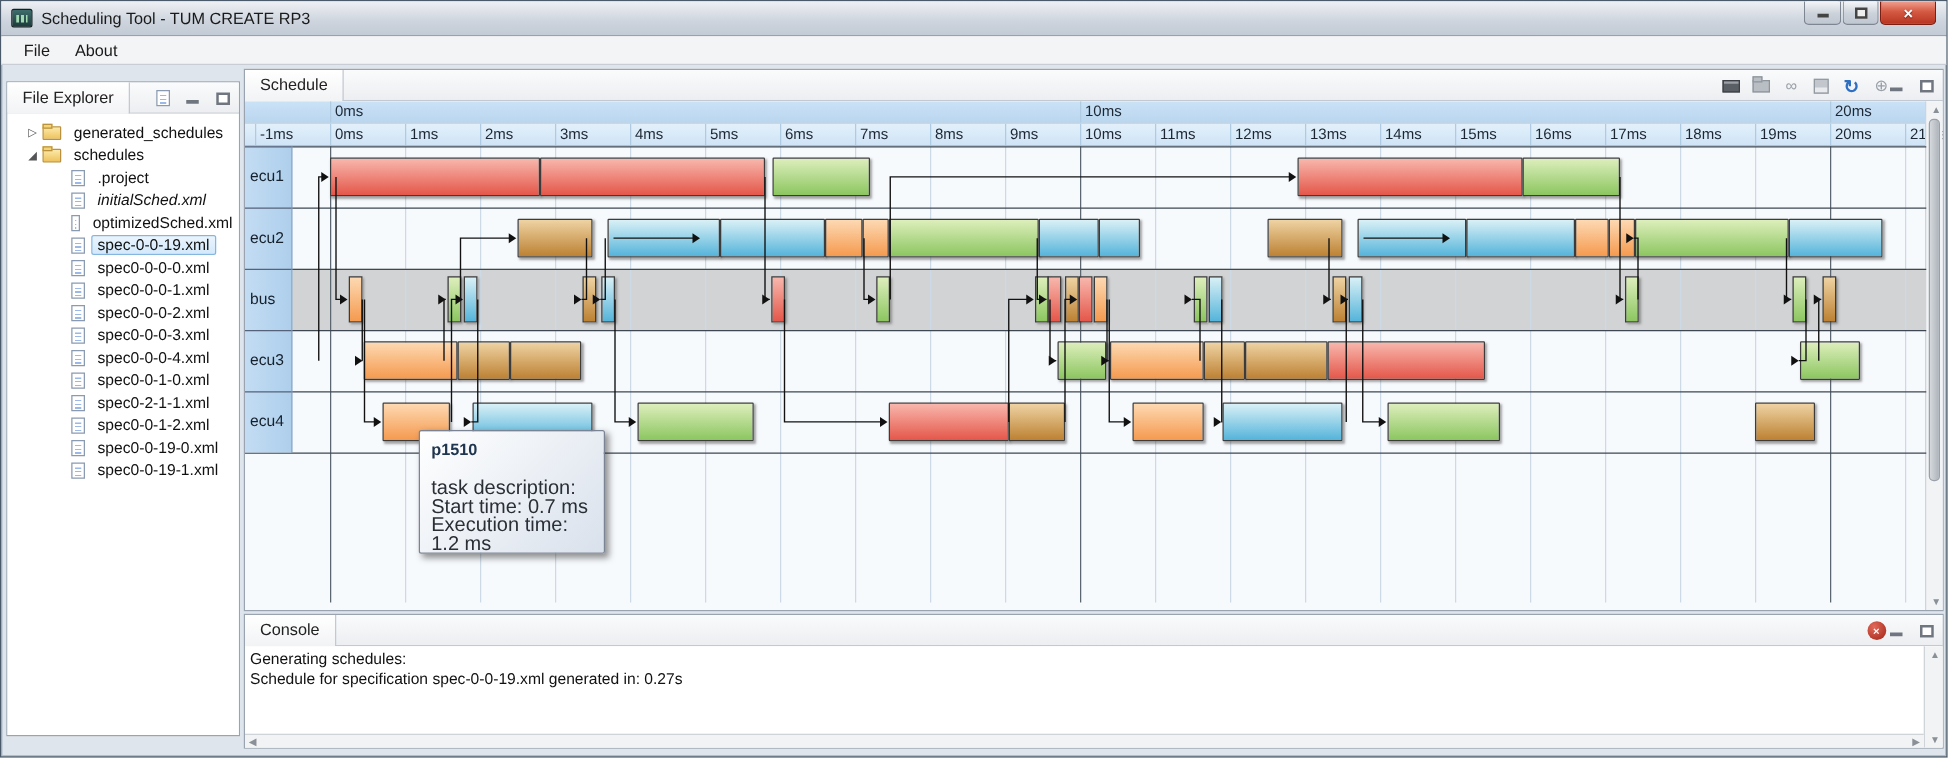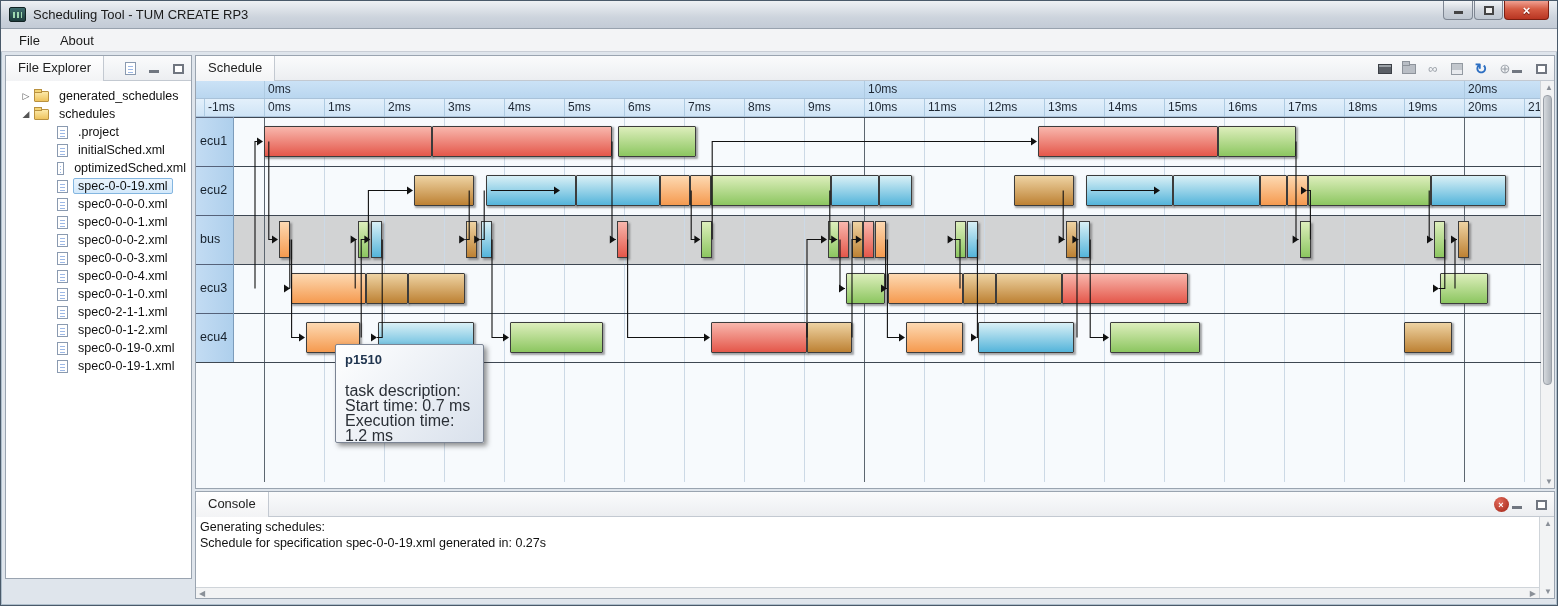--- a/index.html
+++ b/index.html
@@ -123,21 +123,21 @@
         </div>
       <div class="win-btn close">×</div>
     </div>
   </div>
 
   <div class="menubar" id="menubar">
       <div class="menu-item">File</div>
       <div class="menu-item">About</div>
     </div>
 
-  <div class="panel" style="left:4px; top:54px; width:187px; height:524px;">
+  <div class="panel" style="left:4px; top:64px; width:187px; height:524px;">
     <div class="p-header">
       <span class="p-tab">File Explorer</span>
       <div class="hdr-tools">
         <span class="tool">
             <span class="icon-file" style="margin:0;"></span>
           </span>
         <span class="tool">
             <span class="mini"></span>
           </span>
         <span class="tool">
@@ -154,21 +154,21 @@
           </div>
           <div class="tree-row" style="padding-left: 14px;">
             <span class="twisty">◢</span>
             <span class="icon-folder"></span>
             <span class="tree-label">schedules</span>
           </div>
           <div class="tree-row" style="padding-left: 48px;">
             <span class="icon-file"></span>
             <span class="tree-label">.project</span>
           </div>
-          <div class="tree-row" style="padding-left: 48px;">
+          <div class="tree-row" style="padding-left: 48px; font-style: italic;">
             <span class="icon-file"></span>
             <span class="tree-label">initialSched.xml</span>
           </div>
           <div class="tree-row" style="padding-left: 48px;">
             <span class="icon-file"></span>
             <span class="tree-label">optimizedSched.xml</span>
           </div>
           <div class="tree-row selected" style="padding-left: 48px;">
             <span class="icon-file"></span>
             <span class="tree-label">spec-0-0-19.xml</span>

